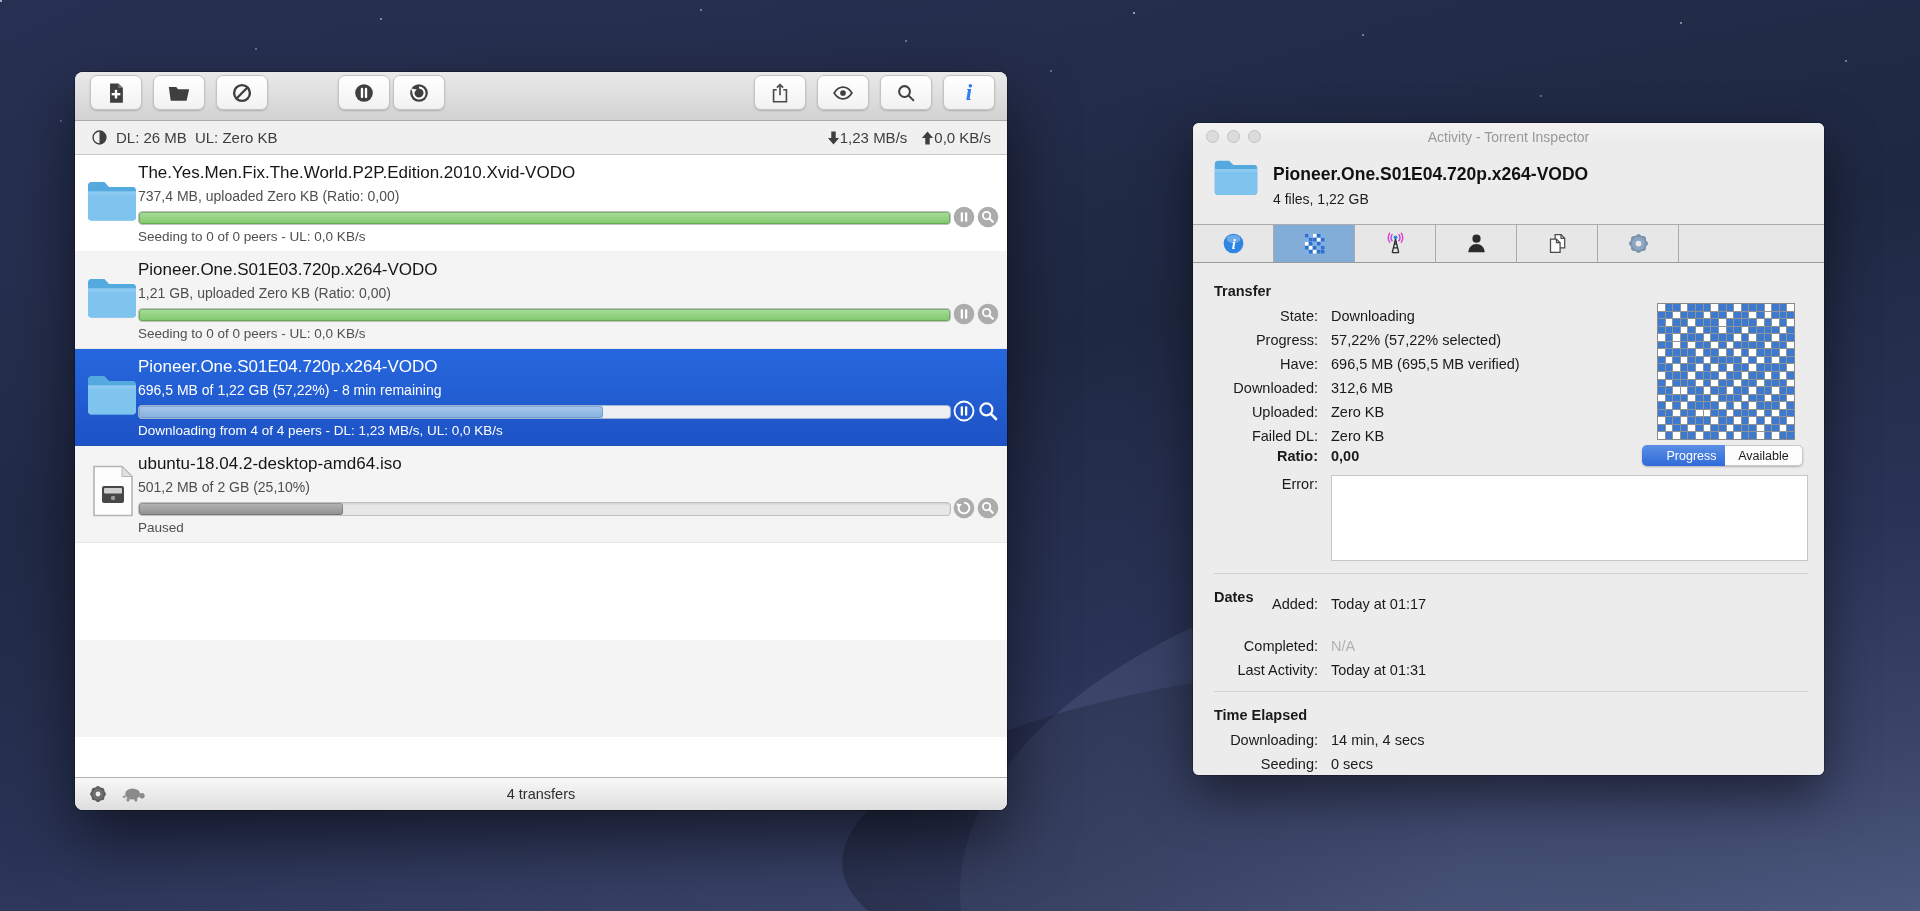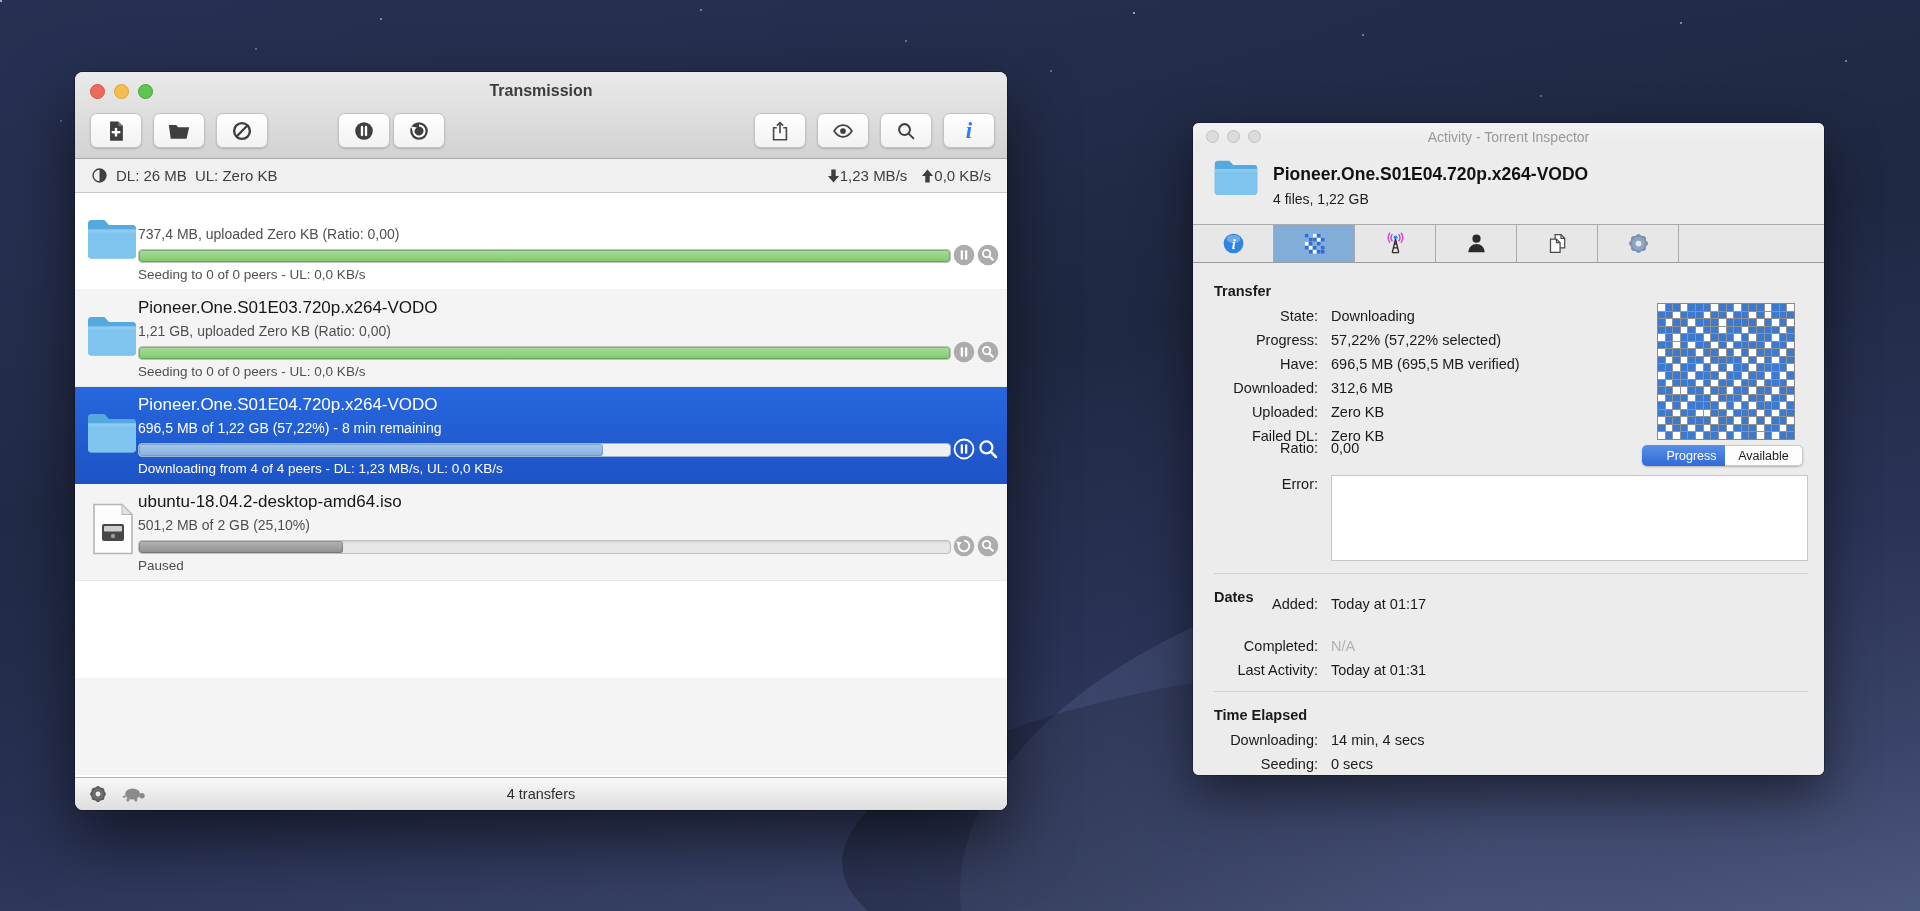--- a/index.html
+++ b/index.html
@@ -113,28 +113,20 @@
 </style>
 </head>
 <body>
 
 <div class="dune dune1"></div>
 <div class="dune dune2"></div>
 <div class="stars"></div>
 
 <section class="tm-window">
   <div class="tm-header">
-    <div class="tm-titlebar">
-      <div class="traffic">
-        <span class="tl red"></span>
-        <span class="tl yellow"></span>
-        <span class="tl green"></span>
-      </div>
-      <div class="tm-title">Transmission</div>
-    </div>
     <div class="tm-toolbar" id="tm-toolbar">
         <div class="tbtn" style="margin-left: 0px;">
           <span class="ic">
             <svg width="22" height="22" viewBox="0 0 24 24">
               <path d="M5.5 1.5h9l5 5v16h-14z" fill="#3f3f3f"></path>
               <path d="M14.5 1.5l5 5h-5z" fill="#777"></path>
               <rect x="10.7" y="8.6" width="2.6" height="9.4" fill="#fff"></rect>
               <rect x="7.3" y="12" width="9.4" height="2.6" fill="#fff"></rect>
             </svg>
           </span>
@@ -235,20 +227,21 @@
     </div>
   </div>
 
   <div class="tm-list" id="tm-list">
       <div class="trow">
         <span class="ticon"><svg width="100%" height="100%" viewBox="0 0 52 44">
             <path d="M2 6.5C2 4.5 3.4 3 5.2 3h13.2l4.6 5H47c1.8 0 3 1.4 3 3.2V38c0 2-1.4 3.5-3.2 3.5H5.2C3.4 41.5 2 40 2 38V6.5z" fill="#54aadf"></path>
             <path d="M2 12.5h48V38c0 2-1.4 3.5-3.2 3.5H5.2C3.4 41.5 2 40 2 38V12.5z" fill="#7fc4ef"></path>
             <path d="M2 12.5h48v3H2z" fill="#8ecbf2"></path>
           </svg></span>
+        <div class="tname">The.Yes.Men.Fix.The.World.P2P.Edition.2010.Xvid-VODO</div>
         <div class="tdetails">737,4 MB, uploaded Zero KB (Ratio: 0,00)</div>
         <div class="tbar">
           <div class="tfill fill-green" style="width:100%"></div>
         </div>
         <div class="tstatus">Seeding to 0 of 0 peers - UL: 0,0 KB/s</div>
         <div class="rowbtn b1"><svg width="22" height="22" viewBox="0 0 22 22">
             <circle cx="11" cy="11" r="10.3" fill="#acacac"></circle>
             <rect x="7.7" y="6.2" width="2.3" height="9.6" rx="1" fill="#fff"></rect>
             <rect x="12" y="6.2" width="2.3" height="9.6" rx="1" fill="#fff"></rect>
           </svg></div>
@@ -827,21 +820,21 @@
         <span class="v">312,6 MB</span>
       </div>
       <div class="kv" style="top: 140px;">
         <span class="k">Uploaded:</span>
         <span class="v">Zero KB</span>
       </div>
       <div class="kv" style="top: 164px;">
         <span class="k">Failed DL:</span>
         <span class="v">Zero KB</span>
       </div>
-      <div class="kv" style="top: 176px;">
+      <div class="kv" style="top: 184px; font-weight: bold;">
         <span class="k">Ratio:</span>
         <span class="v">0,00</span>
       </div>
       <div class="kv" style="top: 332px;">
         <span class="k">Added:</span>
         <span class="v">Today at 01:17</span>
       </div>
       <div class="kv" style="top: 374px;">
         <span class="k">Completed:</span>
         <span class="v muted">N/A</span>

